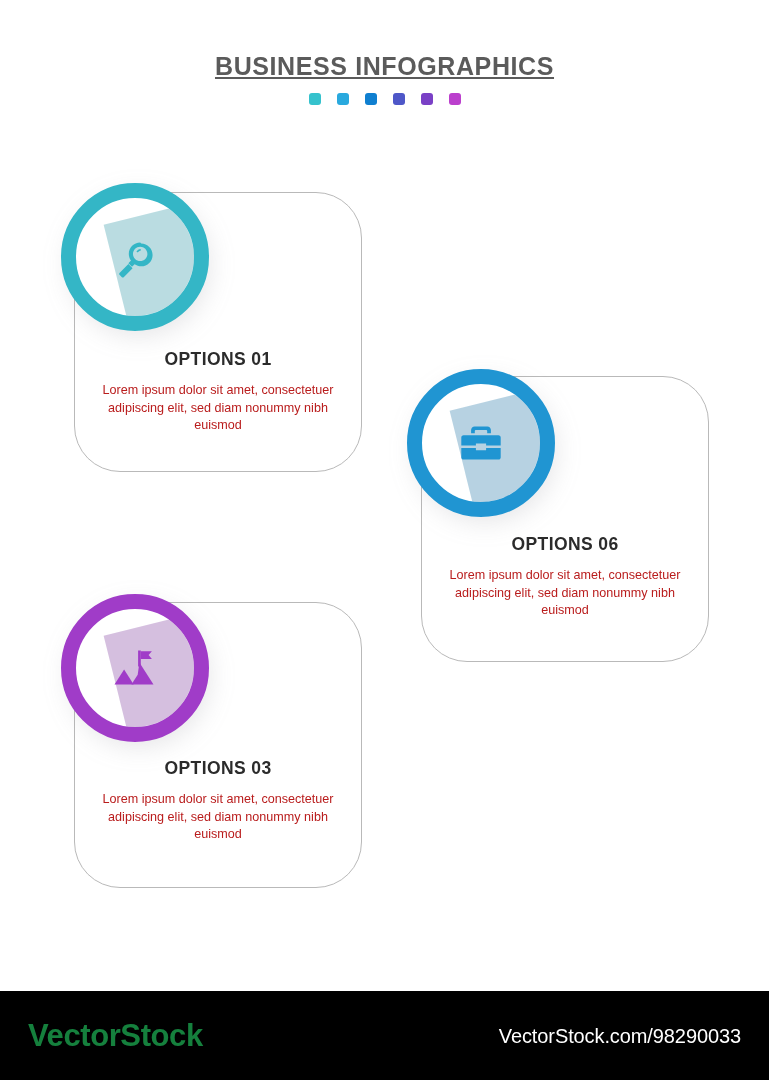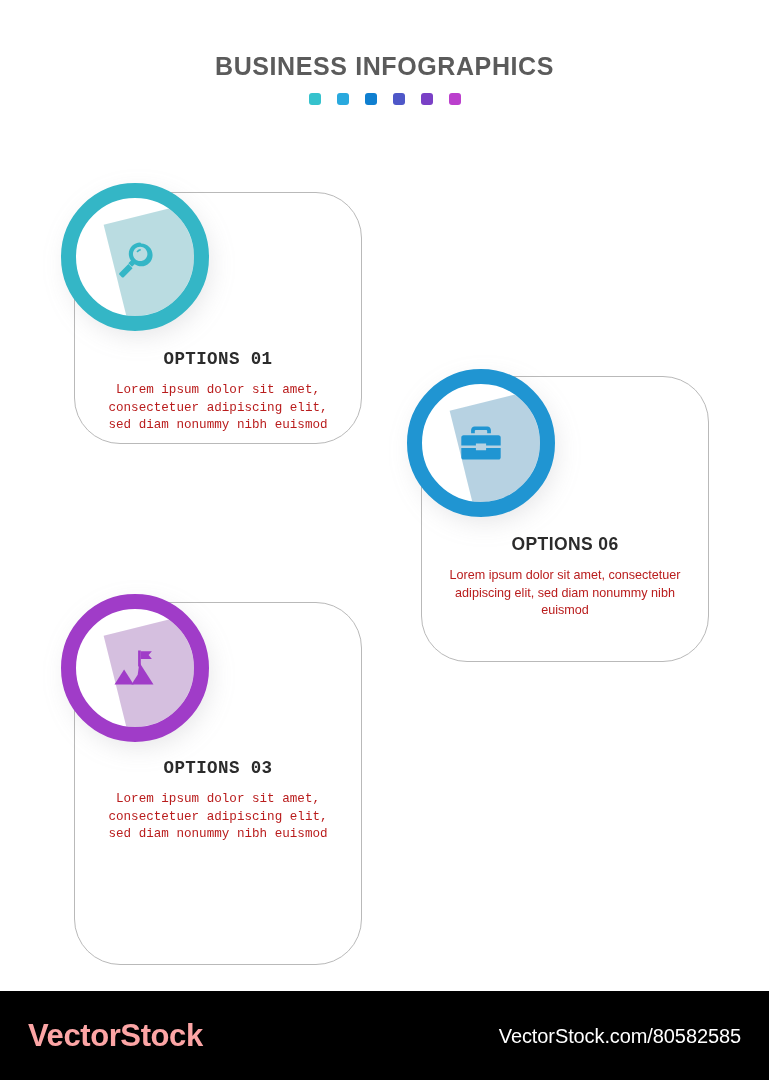--- a/index.html
+++ b/index.html
@@ -25,20 +25,21 @@
     text-align: center;
   }
   .header-title {
     font-family: "Liberation Sans", sans-serif;
     font-size: 25px;
     font-weight: bold;
     letter-spacing: 0.6px;
     color: #5b5b5b;
     margin: 0;
     line-height: 32px;
+    text-decoration: underline;
   }
   .dot-row {
     margin-top: 11px;
     display: flex;
     justify-content: center;
     gap: 16px;
   }
   .dot {
     width: 12px;
     height: 12px;
@@ -133,21 +134,21 @@
     bottom: 0;
     width: 769px;
     height: 89px;
     background: #000000;
   }
   .footer-logo {
     position: absolute;
     left: 28px;
     top: 50%;
     transform: translateY(-50%);
-    color: #fca5a5;
+    color: #15803d;
     font-size: 31px;
     font-weight: bold;
     letter-spacing: -0.4px;
     line-height: 34px;
   }
   .footer-url {
     position: absolute;
     right: 28px;
     top: 50%;
     transform: translateY(-50%);
@@ -165,21 +166,21 @@
   <div class="dot-row">
     <span class="dot" style="background: rgb(53, 194, 205);"></span>
     <span class="dot" style="background: rgb(41, 169, 222);"></span>
     <span class="dot" style="background: rgb(15, 127, 208);"></span>
     <span class="dot" style="background: rgb(78, 87, 200);"></span>
     <span class="dot" style="background: rgb(122, 64, 198);"></span>
     <span class="dot" style="background: rgb(187, 63, 205);"></span>
   </div>
 </div>
 
-<div class="card" id="card-1" style="left:74px; top:192px; width:288px; height:252px;font-family:Liberation Mono, monospace;">
+<div class="card" id="card-1" style="left:74px; top:192px; width:288px; height:280px;">
   <div class="card-body" style="top:156px;">
     <div class="card-title">OPTIONS 01</div>
     <div class="card-desc">Lorem ipsum dolor sit amet, consectetuer adipiscing elit, sed diam nonummy nibh euismod</div>
   </div>
 </div>
 
 <div class="badge" style="left:61px; top:183px;">
   <div class="badge-shadow"></div>
   <div class="ring" id="ring-1" style="border-color: rgb(52, 182, 198);">
     <div class="ring-crescent" id="crescent-1" style="background: rgb(27, 139, 156);"></div>
@@ -211,21 +212,21 @@
     <svg width="50" height="50" viewBox="0 0 50 50" aria-hidden="true">
       <g id="icon-2-fill" fill="#2095d2">
         <path d="M18.6 8.6c-1.9 0-3.5 1.6-3.5 3.5v3.2h3.7v-2.4c0-0.5 0.4-0.9 0.9-0.9h10.6c0.5 0 0.9 0.4 0.9 0.9v2.4h3.7v-3.2c0-1.9-1.6-3.5-3.5-3.5z"></path>
         <path d="M7.5 17.3h35c1.2 0 2.2 1 2.2 2.2v8.1h-14.6v-2.1h-10.2v2.1h-14.6v-8.1c0-1.2 1-2.2 2.2-2.2z"></path>
         <path d="M5.3 30.1h14.6v2.1h10.2v-2.1h14.6v9.3c0 1.2-1 2.2-2.2 2.2h-35c-1.2 0-2.2-1-2.2-2.2z"></path>
       </g>
     </svg>
   </div>
 </div>
 
-<div class="card" id="card-3" style="left:74px; top:602px; width:288px; height:363px;font-family:Liberation Mono, monospace;">
+<div class="card" id="card-3" style="left:74px; top:602px; width:288px; height:286px;">
   <div class="card-body" style="top:155px;">
     <div class="card-title">OPTIONS 03</div>
     <div class="card-desc">Lorem ipsum dolor sit amet, consectetuer adipiscing elit, sed diam nonummy nibh euismod</div>
   </div>
 </div>
 
 <div class="badge" style="left:61px; top:594px;">
   <div class="badge-shadow"></div>
   <div class="ring" id="ring-3" style="border-color: rgb(160, 60, 200);">
     <div class="ring-crescent" id="crescent-3" style="background: rgb(116, 42, 149);"></div>
@@ -237,14 +238,14 @@
         <path d="M32.8 10.2h11.1l-3.3 3.9 3.3 3.9h-11.1z"></path>
         <path d="M31.4 21.6l14.1 21.9h-22.1l6.3-9.8z"></path>
         <path d="M16.1 28.6l9.6 14.9h-19.2z"></path>
       </g>
     </svg>
   </div>
 </div>
 
 <div class="footer">
   <div class="footer-logo">VectorStock</div>
-  <div class="footer-url">VectorStock.com/80582585</div>
+  <div class="footer-url">VectorStock.com/98290033</div>
 </div>
 
 </body></html>

